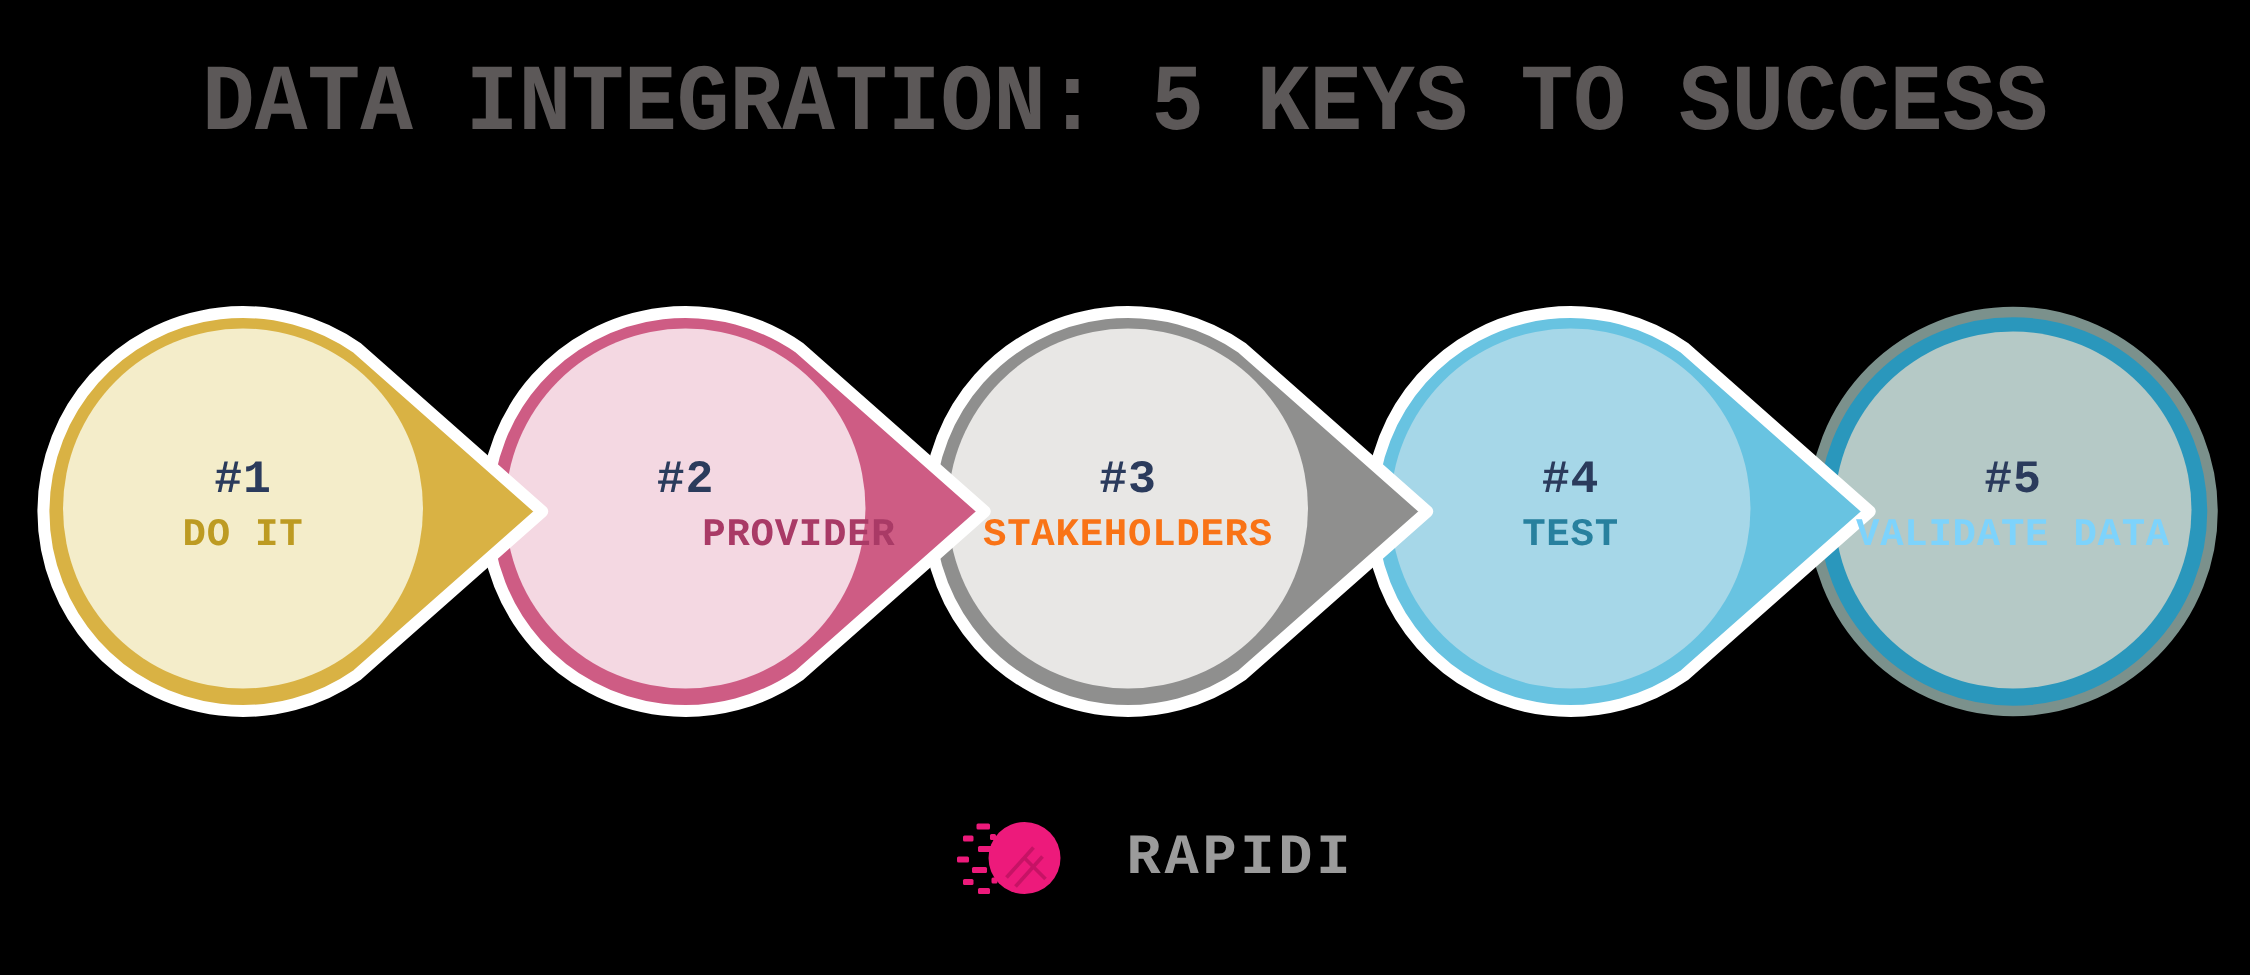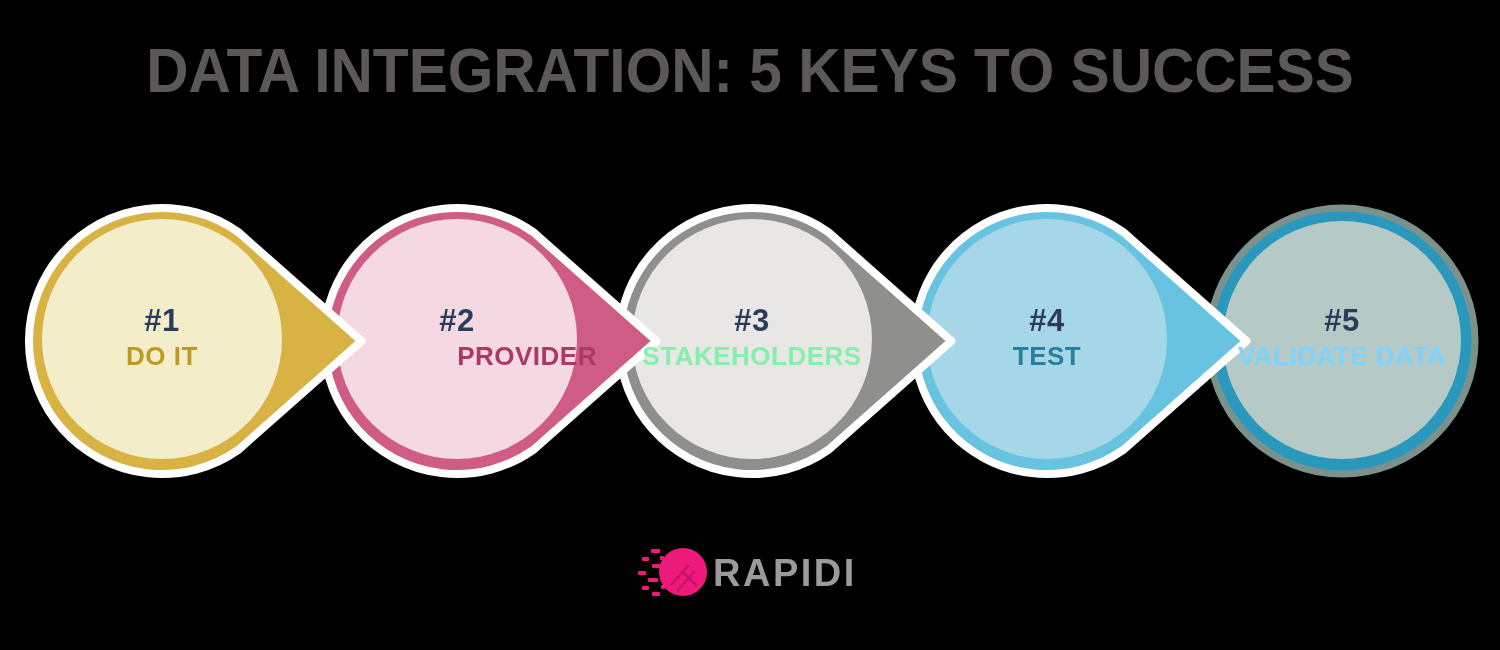--- a/index.html
+++ b/index.html
@@ -1,17 +1,17 @@
 <!DOCTYPE html>
 <html><head>
 <meta charset="utf-8">
 <style>
   html,body{margin:0;padding:0;background:#000;}
   body{width:1500px;height:650px;font-family:"Liberation Sans",sans-serif;}
-  .canvas{position:relative;width:1500px;height:650px;background:#000000;overflow:hidden;}
+  .canvas{position:relative;width:1500px;height:650px;background:#000000;overflow:hidden;font-family:Liberation Mono, monospace;}
 
   .title{
     position:absolute;top:38px;left:0;width:1500px;text-align:center;
     font-size:63px;font-weight:bold;line-height:64px;letter-spacing:0px;
     transform:scaleX(0.93);transform-origin:center;white-space:nowrap;
   }
 
   .shapes-svg{position:absolute;left:0;top:0;}
 
   .step-text{position:absolute;top:303px;width:280px;text-align:center;pointer-events:none;}
@@ -61,21 +61,21 @@
     <div class="step-label" style="color: rgb(189, 155, 34);">DO IT</div>
   </div>
 
   <div class="step-text" style="left:317px">
     <div class="step-number" style="color: rgb(43, 59, 92);">#2</div>
     <div class="step-label" style="color: rgb(169, 58, 102); text-align: right;">PROVIDER</div>
   </div>
 
   <div class="step-text" style="left:612px">
     <div class="step-number" style="color: rgb(43, 59, 92);">#3</div>
-    <div class="step-label" style="color: #86efac;">STAKEHOLDERS</div>
+    <div class="step-label" style="color: #f97316;">STAKEHOLDERS</div>
   </div>
 
   <div class="step-text" style="left:907px">
     <div class="step-number" style="color: rgb(43, 59, 92);">#4</div>
     <div class="step-label" style="color: rgb(39, 128, 158);">TEST</div>
   </div>
 
   <div class="step-text" style="left:1202px">
     <div class="step-number" style="color: rgb(43, 59, 92);">#5</div>
     <div class="step-label" style="color: #7dd3fc;">VALIDATE DATA</div>
@@ -97,16 +97,16 @@
       </g>
 
       <circle cx="46" cy="31" r="24" fill="#ed1a7b"></circle>
 
       <g stroke-width="2.5" fill="none" opacity="0.85" stroke="#c01262">
         <path d="M 34 44 L 52 24"></path>
         <path d="M 40 50 L 58 30"></path>
         <path d="M 46 31 L 60 45"></path>
       </g>
     </svg>
-    <div class="logo-text" style="color: rgb(155, 155, 155);">RAPIDI</div>
+    <div class="logo-text" style="color: rgb(155, 155, 155); margin-left: 38px;">RAPIDI</div>
   </div>
 
 </div>
 
 </body></html>

